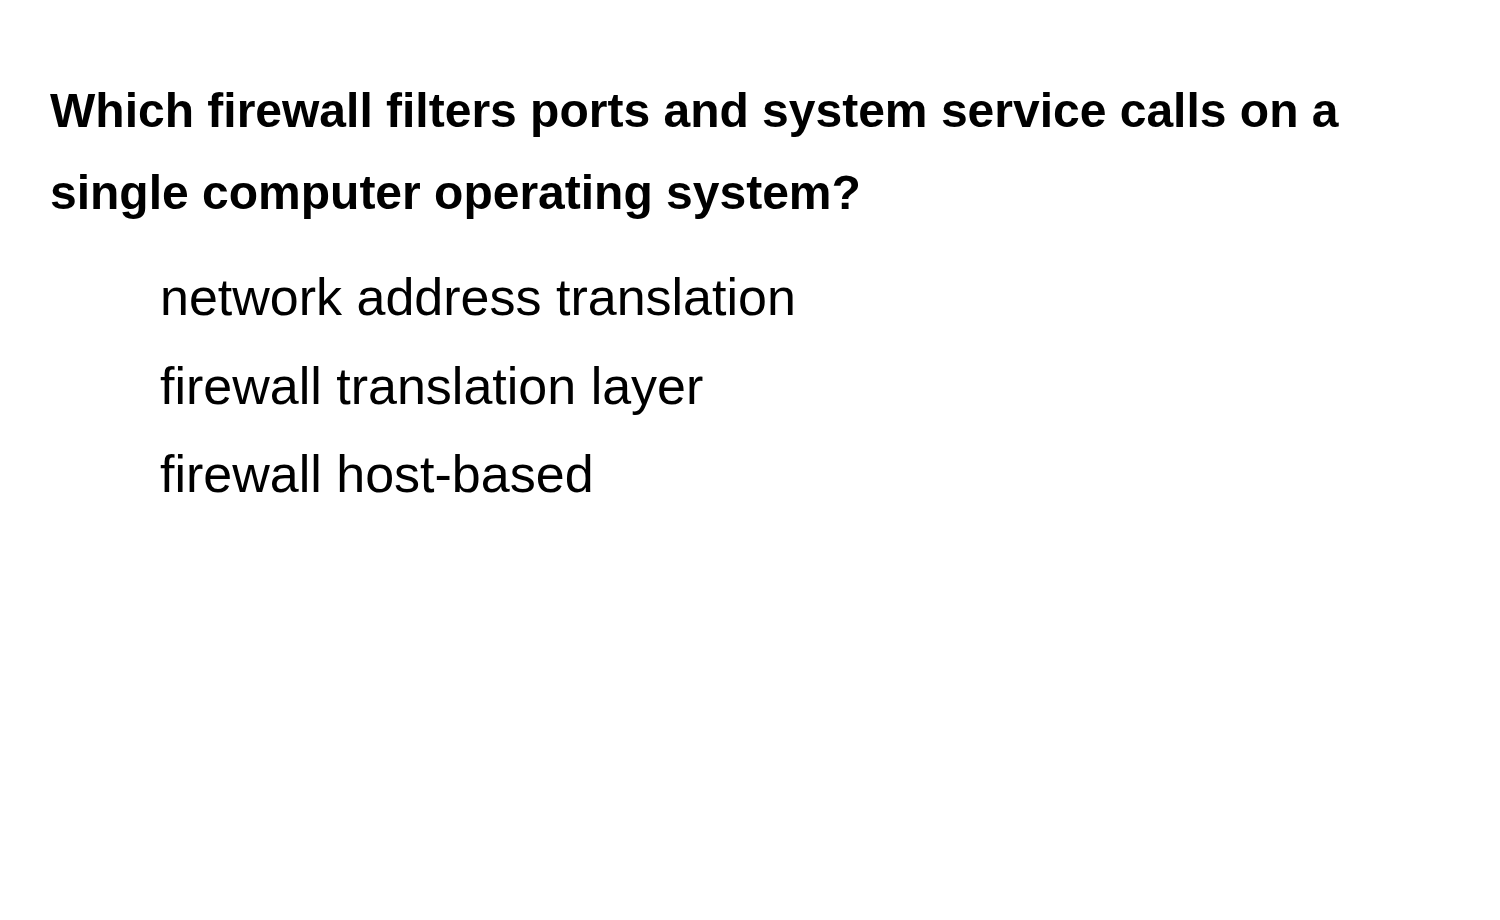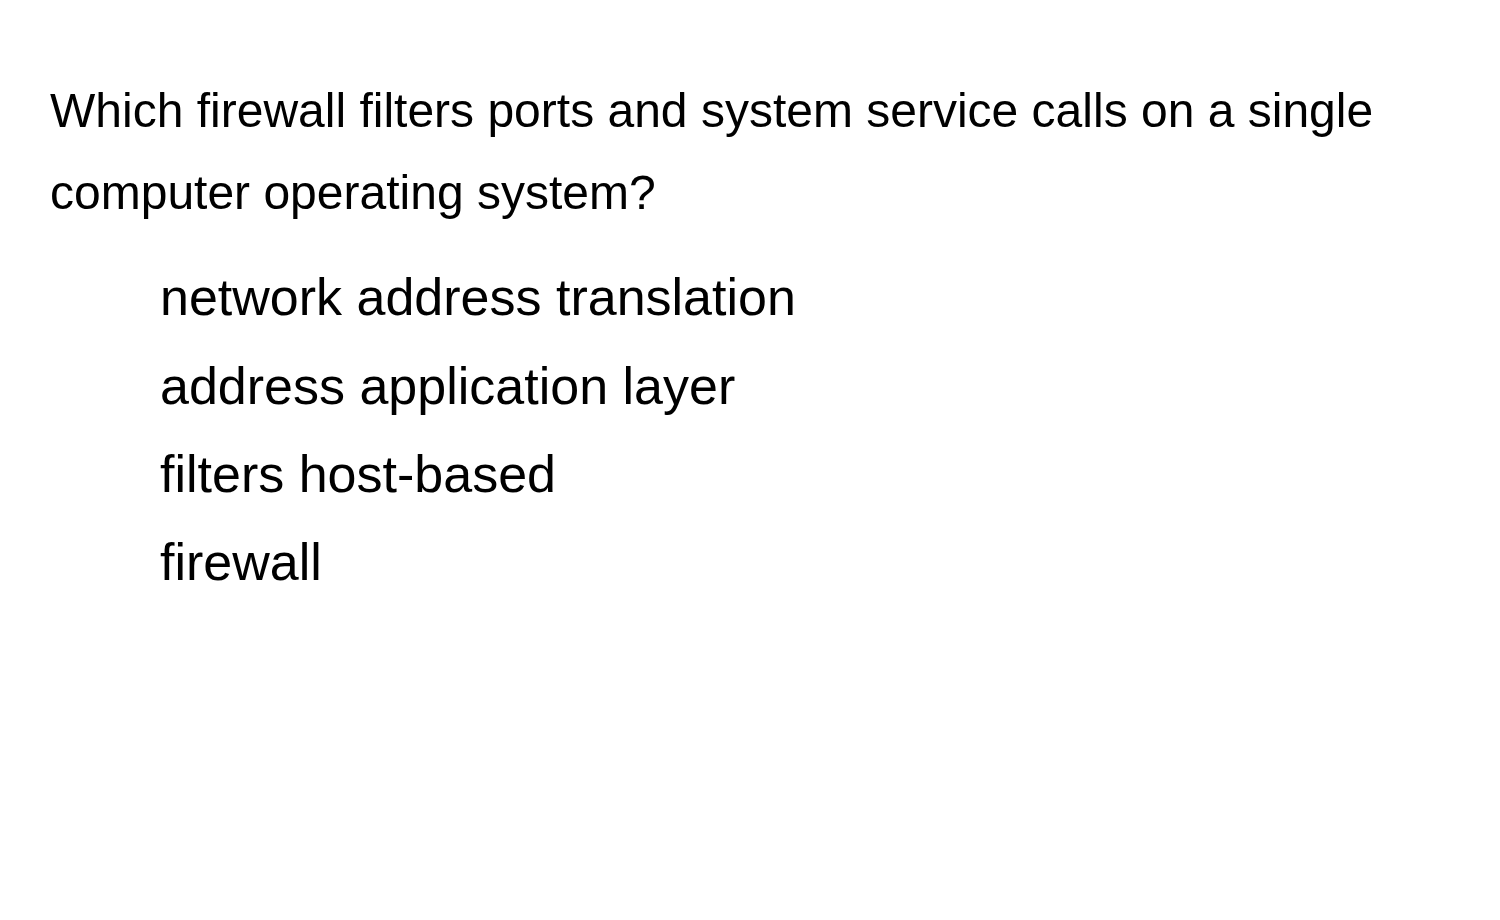--- a/index.html
+++ b/index.html
@@ -11,35 +11,34 @@
       width: 1500px;
       height: 920px;
       background: #ffffff;
       font-family: -apple-system, BlinkMacSystemFont, "Segoe UI", Helvetica, Arial, sans-serif;
       color: #000000;
       padding: 70px 50px;
     }
     .question {
       font-size: 48px;
       line-height: 1.7;
-      font-weight: 400;
+      font-weight: 700;
     }
     .options {
       margin-top: 20px;
       padding-left: 110px;
     }
     .option {
       font-size: 52px;
       line-height: 1.7;
       font-weight: 400;
     }
   </style>
 </head>
 <body>
 
 <div class="question">Which firewall filters ports and system service calls on a single computer operating system?</div>
 
 <div class="options">
   <div class="option">network address translation</div>
-  <div class="option">address application layer</div>
-  <div class="option">filters host-based</div>
-  <div class="option">firewall</div>
+  <div class="option">firewall translation layer</div>
+  <div class="option">firewall host-based</div>
 </div>
 
 </body></html>

